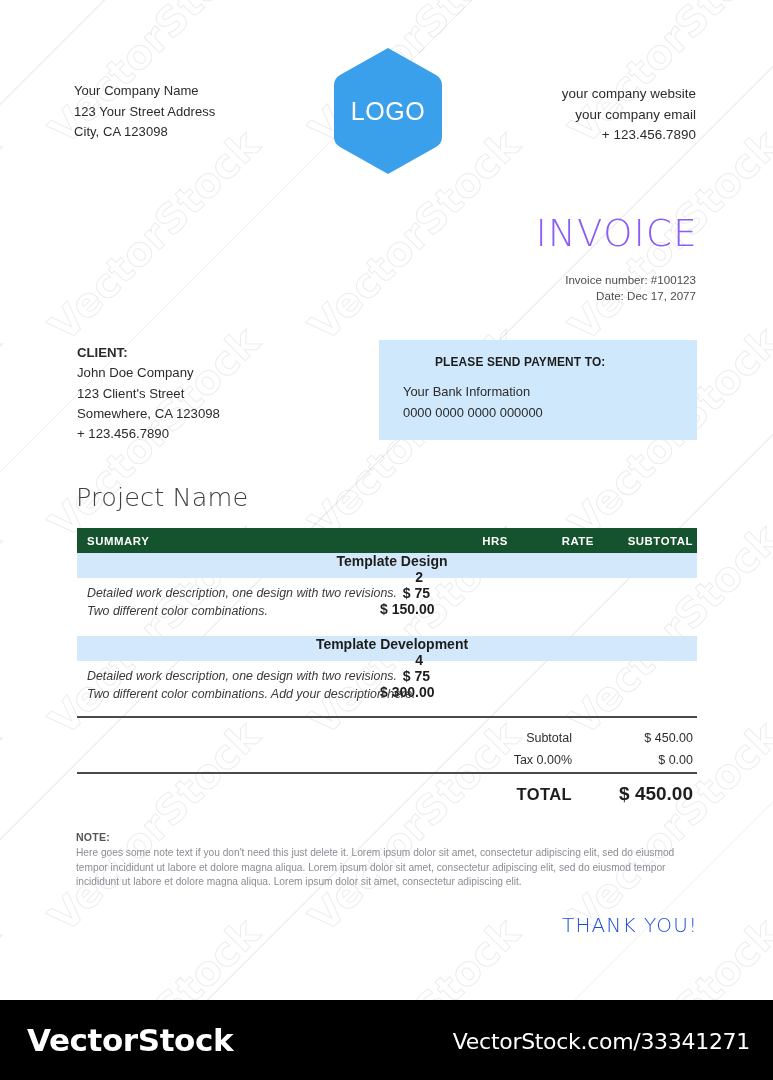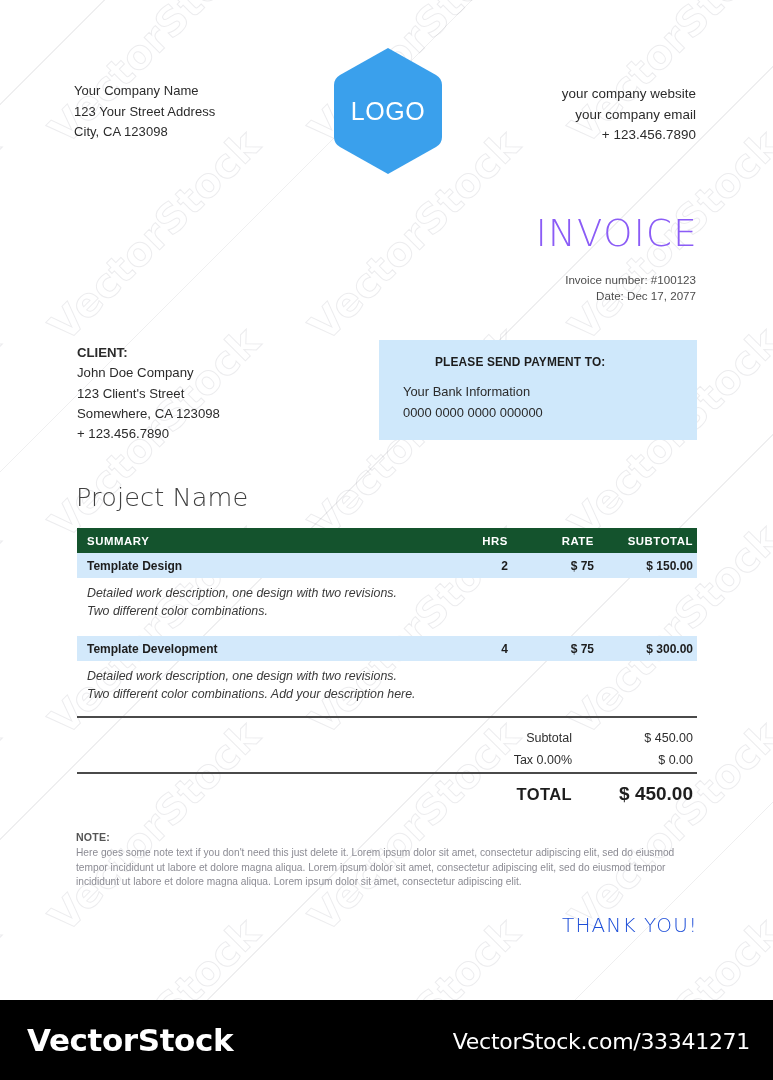--- a/index.html
+++ b/index.html
@@ -196,22 +196,23 @@
     height: 25px;
     color: #ffffff;
     font-size: 11.4px;
     font-weight: 700;
     letter-spacing: 0.55px;
   }
   .t-item {
     background: #d3e9fb;
     height: 25px;
     color: #1d1d1d;
-    font-size: 12px;
-    font-weight: 700;
+    font-size: 14px;
+    font-weight: 700;
+    flex-direction: column;
   }
   .c-summary { flex: 1 1 auto; padding-left: 10px; }
   .c-hrs     { width: 72px; text-align: right; }
   .c-rate    { width: 86px; text-align: right; }
   .c-sub     { width: 103px; text-align: right; padding-right: 4px; }
 
   .t-desc {
     padding: 7px 0 9px 10px;
     font-size: 12.4px;
     line-height: 17.5px;

